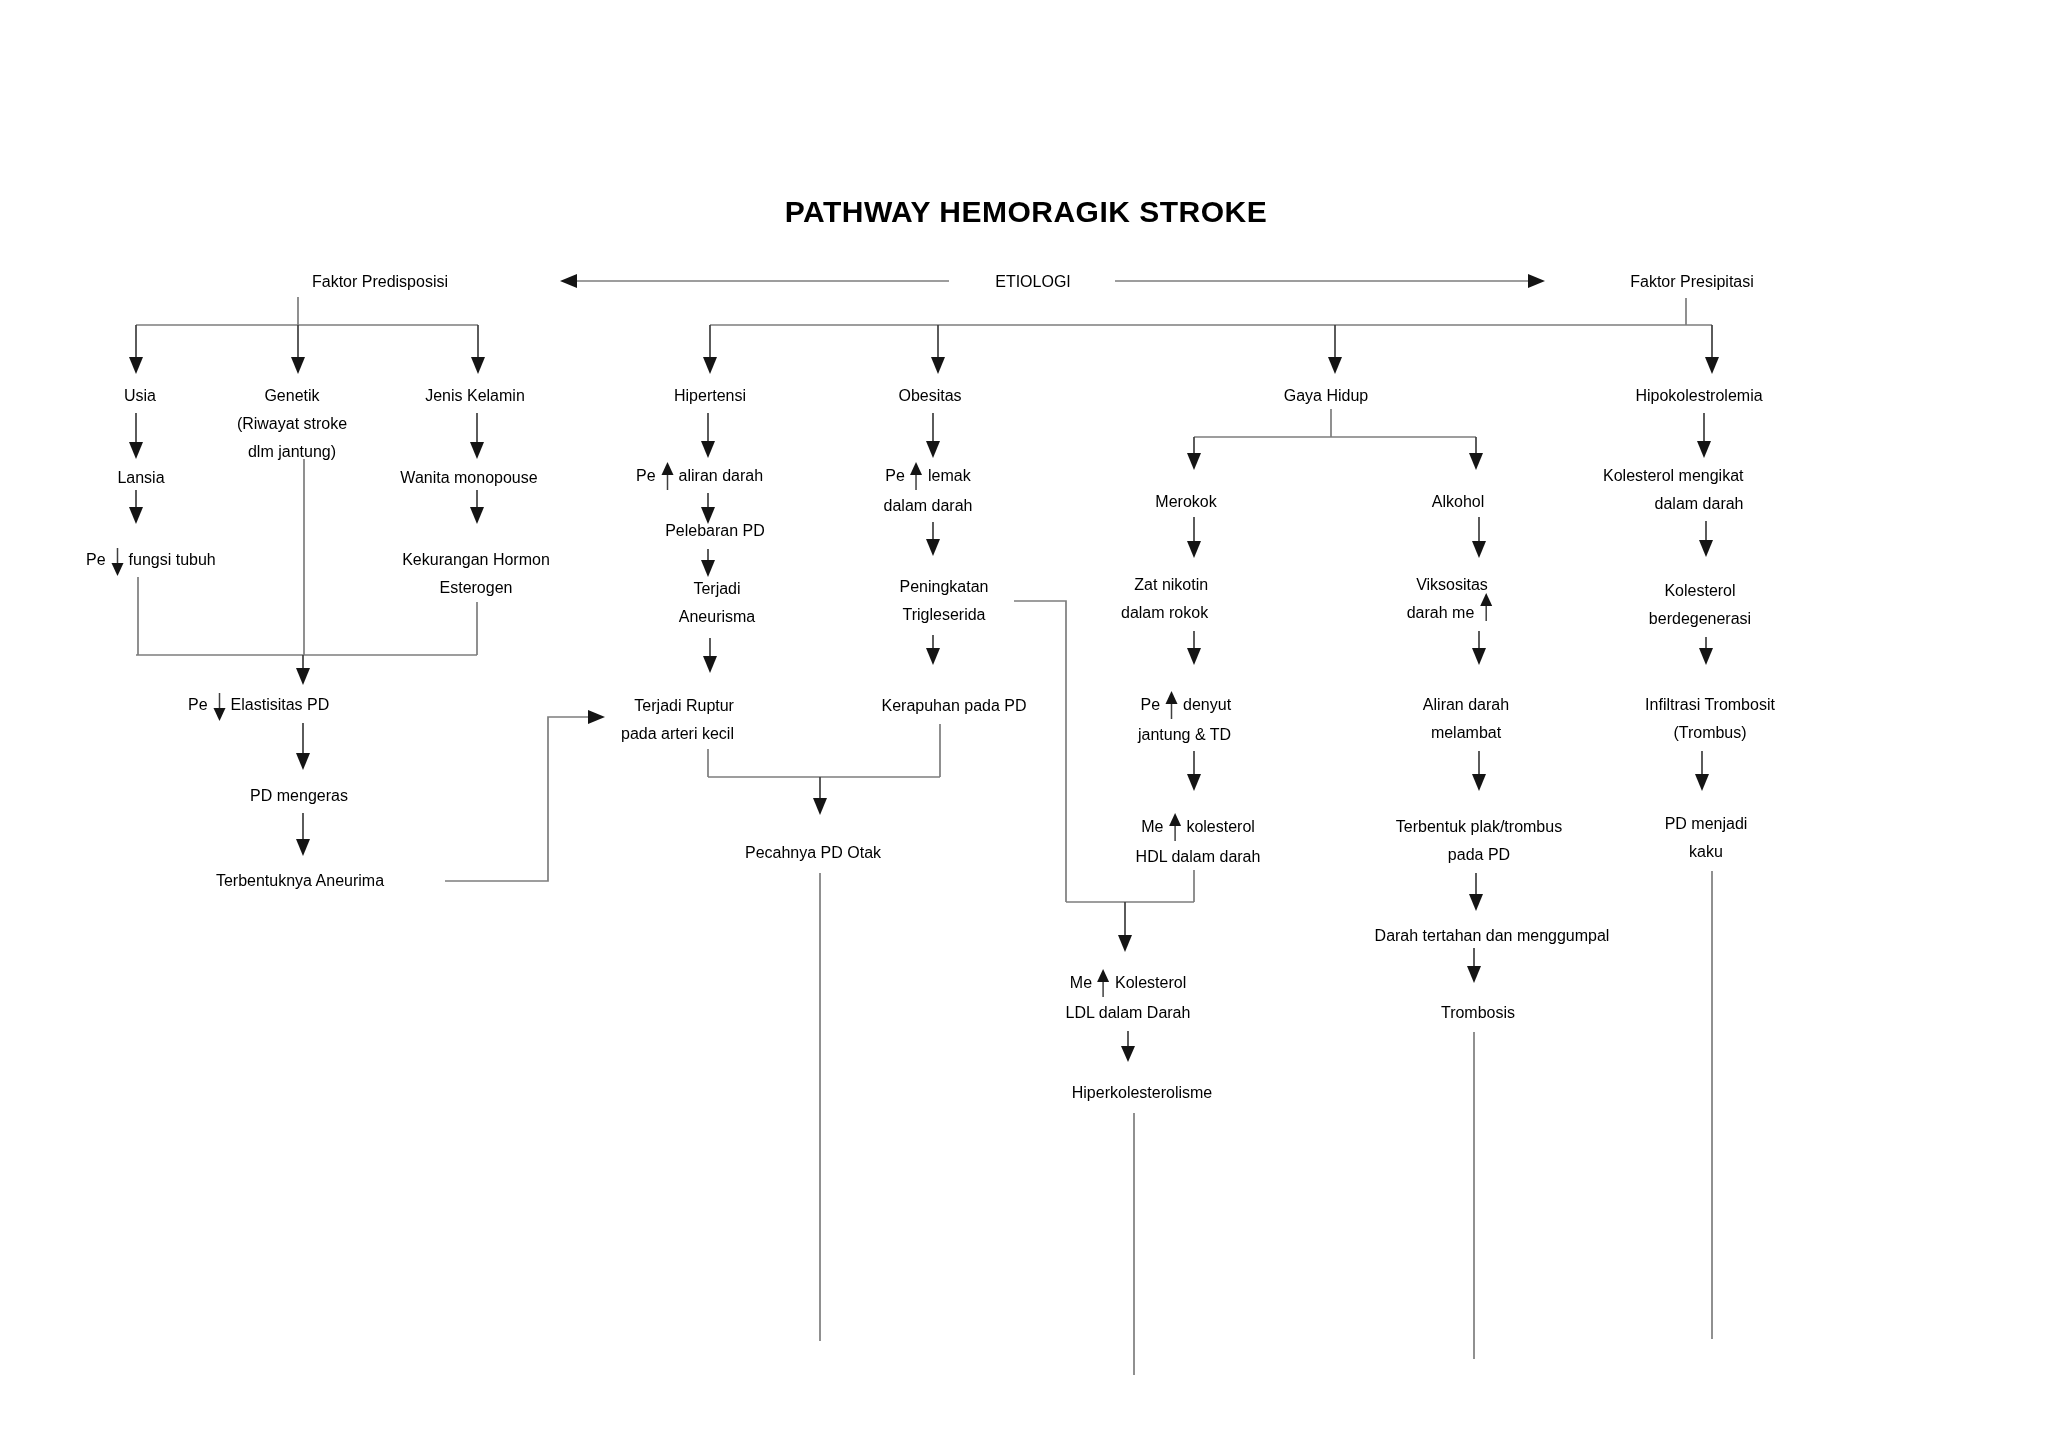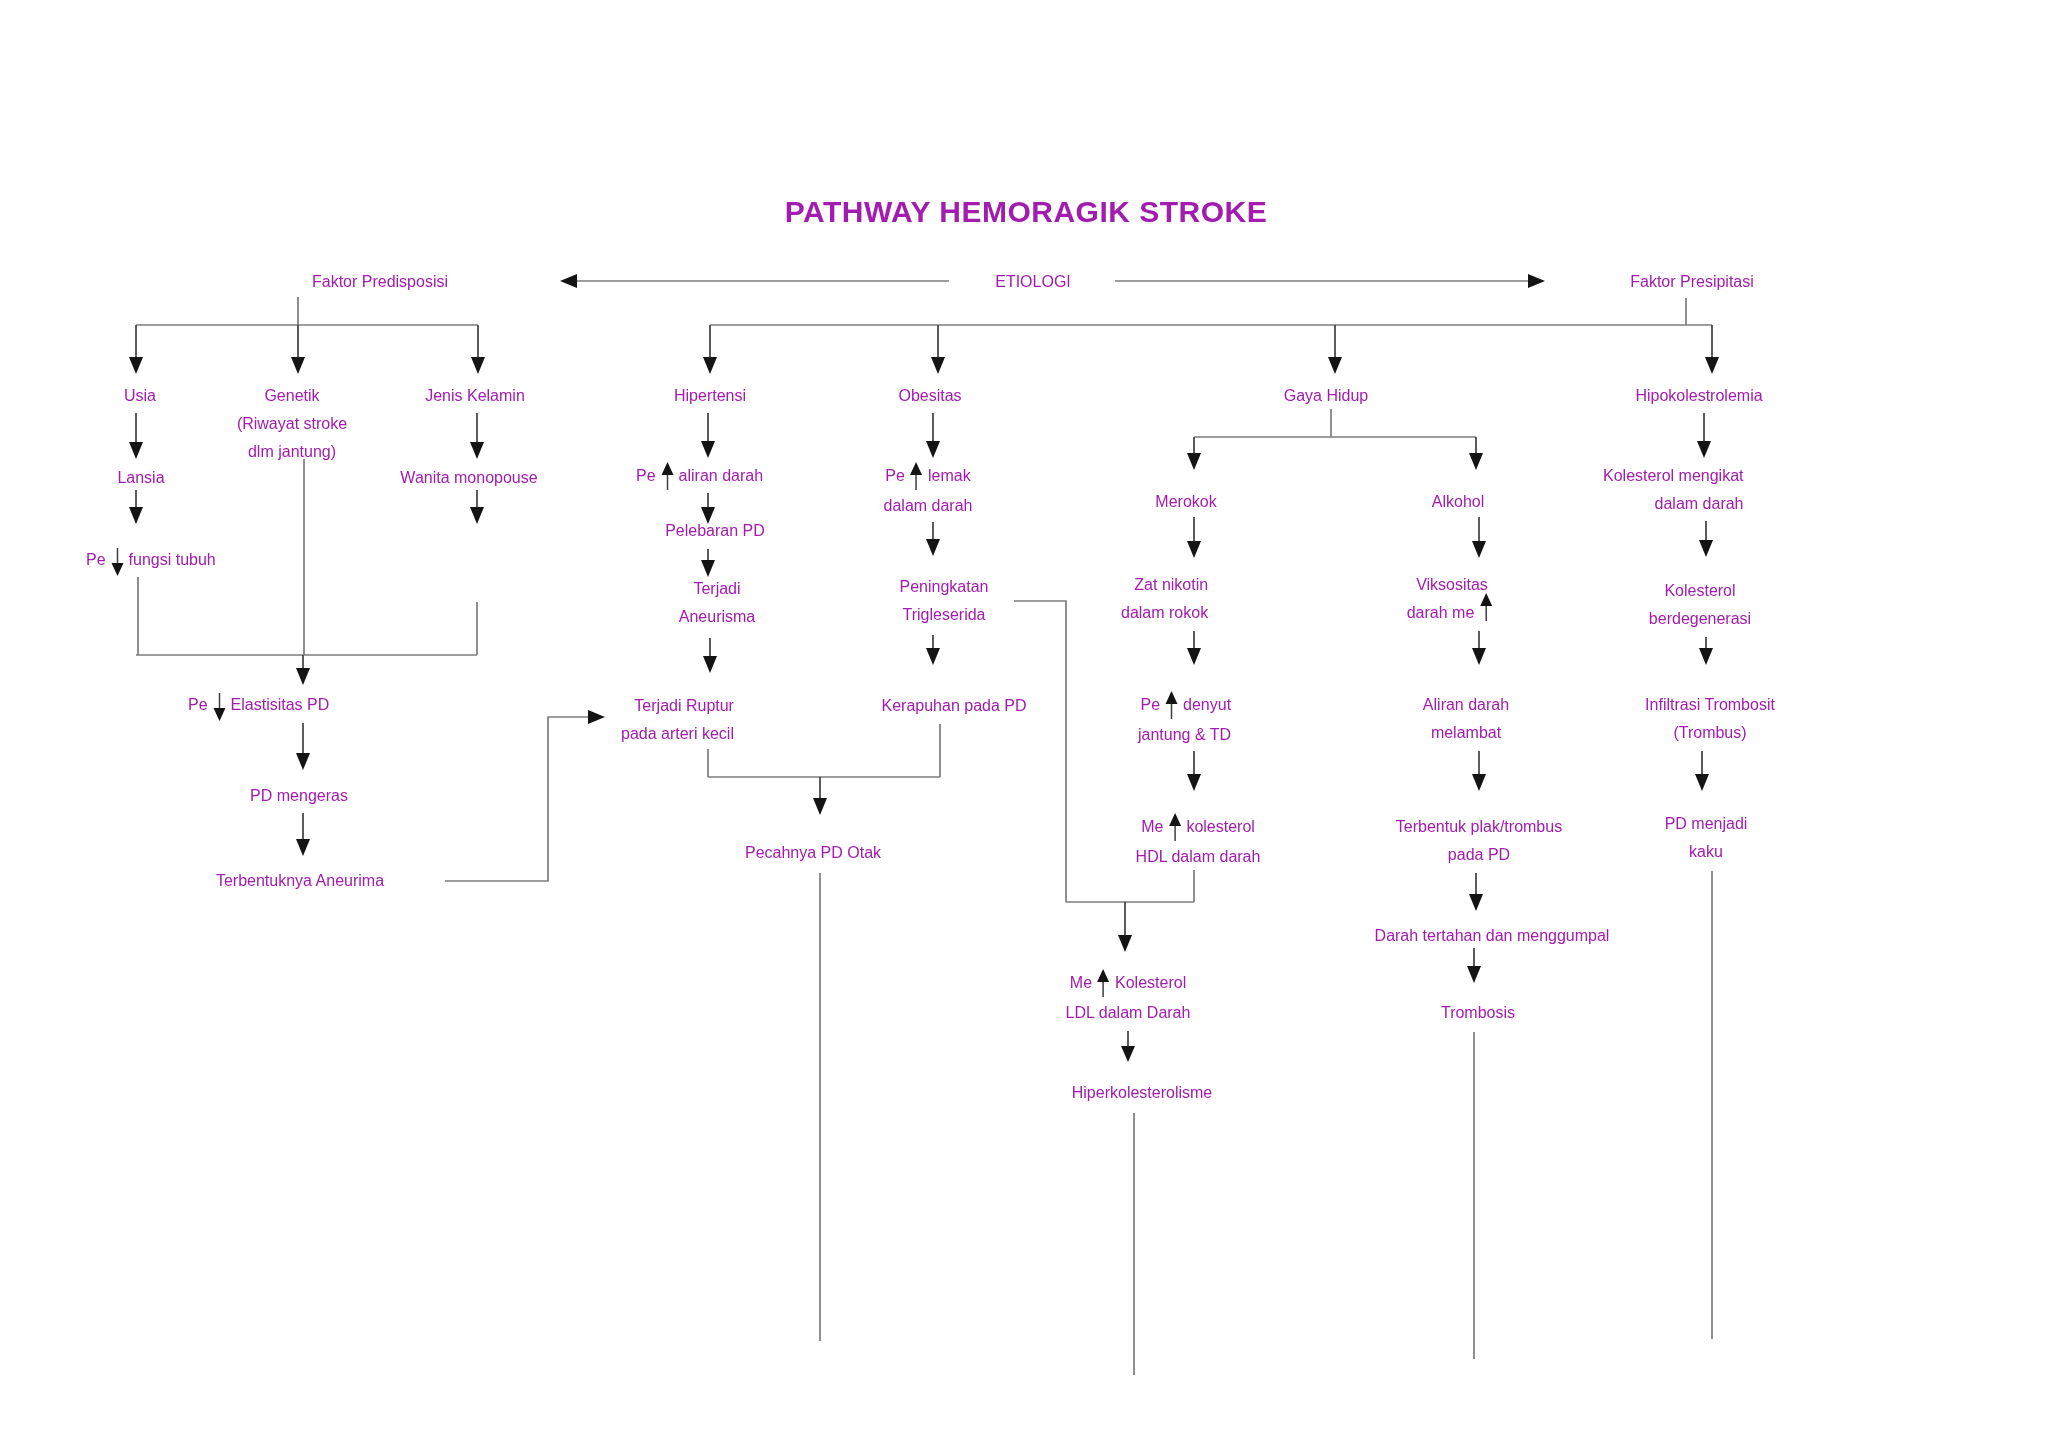--- a/index.html
+++ b/index.html
@@ -1,21 +1,21 @@
 <!DOCTYPE html>
 <html><head>
 <meta charset="utf-8">
 <style>
   html,body{margin:0;padding:0;background:#ffffff;}
   .canvas{
     position:relative;
     width:1877px;height:1448px;
     background:#ffffff;
     font-family:"Liberation Sans", sans-serif;
-    color:#a21caf;
+    color:#000000;
     overflow:hidden;
   }
   #wires{position:absolute;left:0;top:0;width:2048px;height:1448px;}
   #wires .ln{stroke:#7d7d7d;stroke-width:1.7;fill:none;}
   #wires .st{stroke:#3f3f3f;stroke-width:1.7;fill:none;}
   #wires .hd{fill:#141414;stroke:none;}
   .node{
     position:absolute;
     font-size:16px;
     line-height:28px;
@@ -231,20 +231,24 @@
   <div class="node c" style="left:141px;top:464px">Lansia</div>
   <div class="node c" style="left:469px;top:464px">Wanita monopouse</div>
 
   <div class="node l" style="left:86px;top:546px">
     <span>Pe</span><span class="ar"><svg viewBox="0 0 13 30" width="13" height="30">
           <line x1="6.5" y1="2" x2="6.5" y2="20" stroke="#3f3f3f" stroke-width="1.5"></line>
           <polygon points="0.5,17 12.5,17 6.5,30" fill="#141414"></polygon>
         </svg></span><span>fungsi tubuh</span>
   </div>
 
+  <div class="node c" style="left:476px;top:546px">
+    <div>Kekurangan Hormon</div>
+    <div>Esterogen</div>
+  </div>
 
   <div class="node l" style="left:188px;top:691px">
     <span>Pe</span><span class="ar"><svg viewBox="0 0 13 30" width="13" height="30">
           <line x1="6.5" y1="2" x2="6.5" y2="20" stroke="#3f3f3f" stroke-width="1.5"></line>
           <polygon points="0.5,17 12.5,17 6.5,30" fill="#141414"></polygon>
         </svg></span><span>Elastisitas PD</span>
   </div>
   <div class="node c" style="left:299px;top:782px">PD mengeras</div>
   <div class="node c" style="left:300px;top:867px">Terbentuknya Aneurima</div>
 

